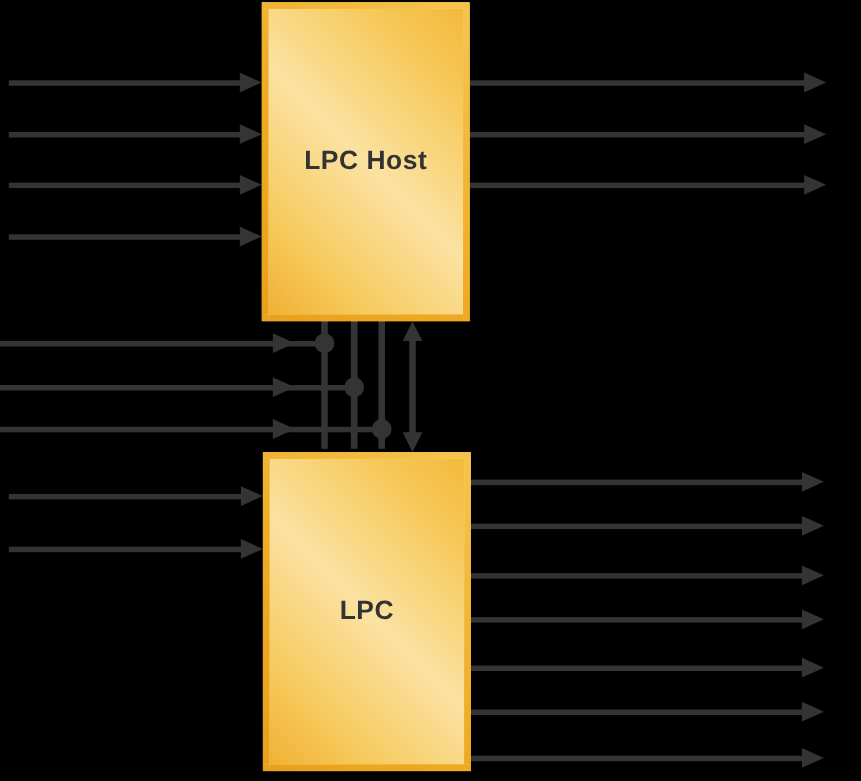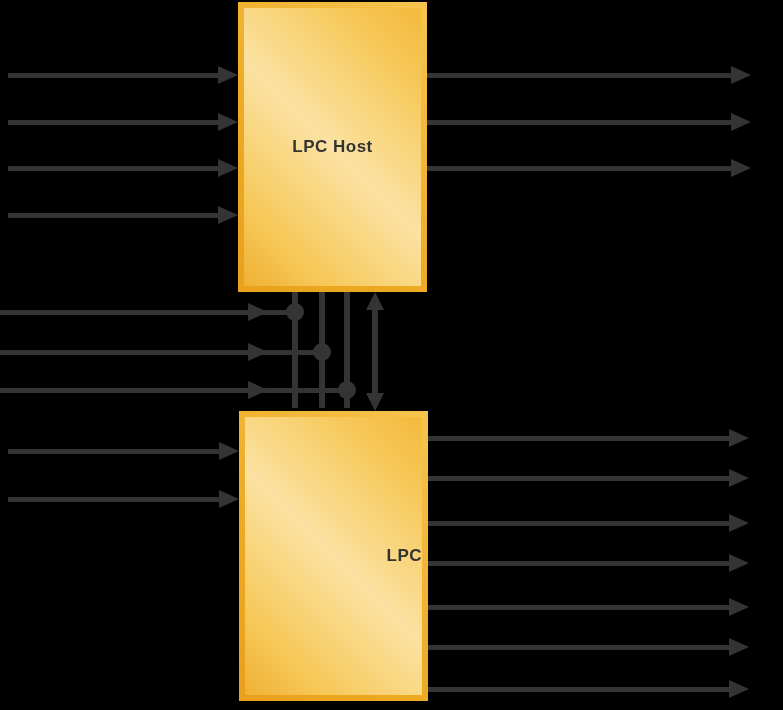--- a/index.html
+++ b/index.html
@@ -17,21 +17,21 @@
     position:absolute;
     background:linear-gradient(225deg,#f3ba3c 0%,#f6c858 18%,#fbe2a2 50%,#f6c858 82%,#f0b134 100%);
     border:6px solid transparent;
     border-image:linear-gradient(225deg,#f6c44e 0%,#eeaa22 60%,#e9a11d 100%) 1;
     box-sizing:border-box;
     display:flex;align-items:center;justify-content:center;
   }
   .node-label{
     color:#333333;
     font-weight:bold;
-    font-size:17px;
+    font-size:24px;
     line-height:30px;
     text-align:center;
     letter-spacing:0.5px;
   }
 
   
   .h-line{position:absolute;height:5px;background:#343434;}
   .v-line{position:absolute;width:6px;background:#343434;}
   .head-right{position:absolute;width:0;height:0;
     border-top:9px solid transparent;border-bottom:9px solid transparent;
@@ -97,19 +97,19 @@
       <div class="h-line" style="left: 428px; top: 645px; width: 303px;"></div>
       <div class="head-right" style="left: 729px; top: 638px;"></div>
       <div class="h-line" style="left: 428px; top: 687px; width: 303px;"></div>
       <div class="head-right" style="left: 729px; top: 680px;"></div>
     </div>
 
   <div class="node-box" style="left:238px;top:2px;width:189px;height:290px;">
     <div class="node-label">LPC Host</div>
   </div>
 
-  <div class="node-box" style="left:239px;top:411px;width:189px;height:290px;justify-content:flex-end;">
+  <div class="node-box" style="left:239px;top:411px;width:189px;height:290px;">
     <div class="node-label">
       <div>LPC</div>
     </div>
   </div>
 
 </div>
 
 </body></html>

